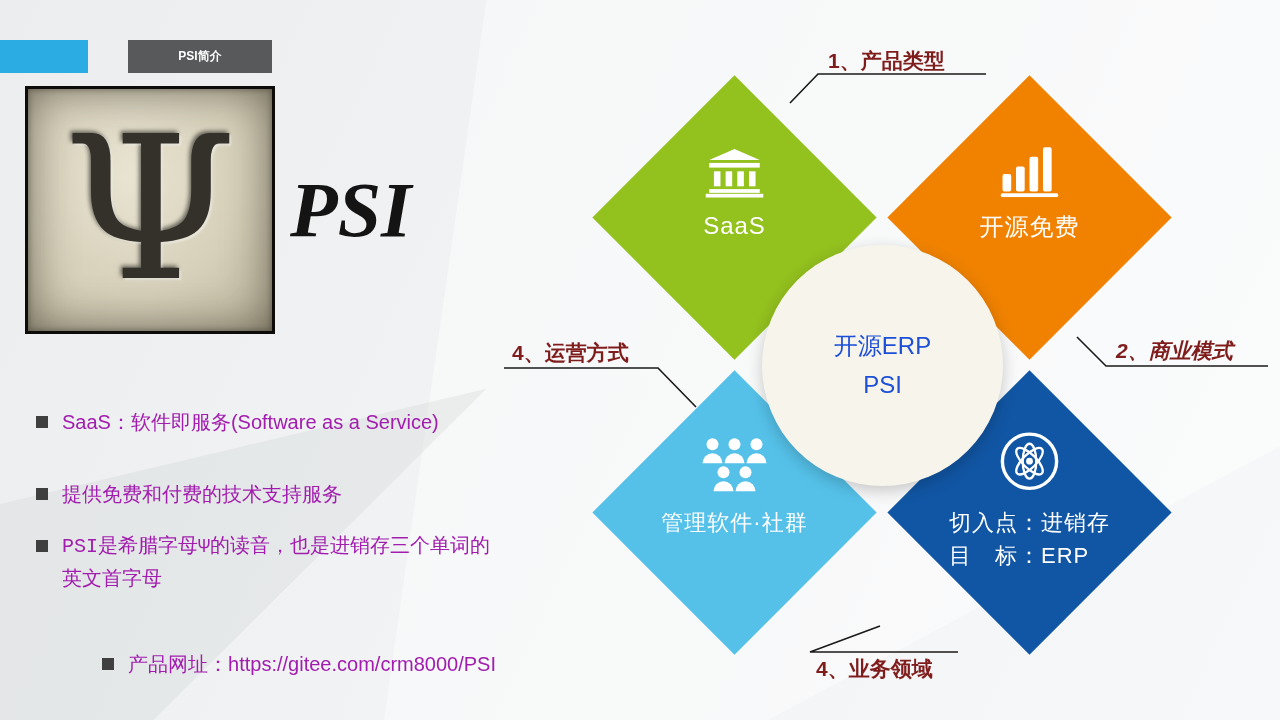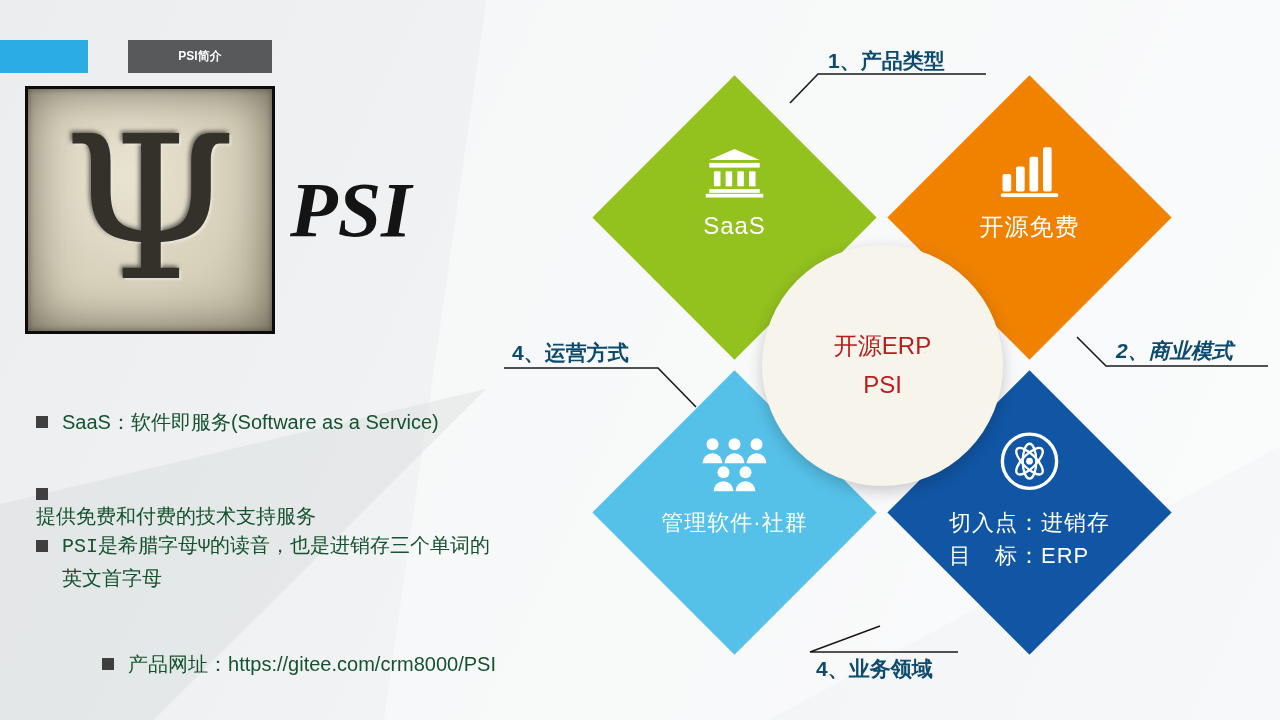--- a/index.html
+++ b/index.html
@@ -28,23 +28,23 @@
     border:3px solid #0d0c0a;
     box-shadow:inset 0 0 46px rgba(35,30,20,0.55), inset 0 0 6px rgba(0,0,0,0.4);
     display:flex; align-items:center; justify-content:center; z-index:3; }
   .psi-glyph { font-family:"DejaVu Serif","Liberation Serif",serif; font-size:198px; line-height:1;
     color:#34302a; text-shadow:2px 2px 2px rgba(255,255,255,0.45), -2px -2px 4px rgba(0,0,0,0.55); }
   .psi-wordmark { position:absolute; left:290px; top:165px; font-family:"Liberation Serif","DejaVu Serif",serif;
     font-style:italic; font-weight:bold; font-size:78px; color:#141414; z-index:3; }
 
   
   .bullet-list { position:absolute; left:36px; top:406px; width:560px; z-index:3; list-style:none; }
-  .bullet-item { position:absolute; left:0; width:460px; display:flex; font-size:20px; line-height:1.65; color:#14532d; }
+  .bullet-item { position:absolute; left:0; width:460px; display:flex; font-size:20px; line-height:1.65; color:#a21caf; }
   .bullet-item .sq { flex:0 0 12px; width:12px; height:12px; background:#3f3f3f; margin:10px 14px 0 0; }
-  #b1 { top:0; }  #b2 { top:72px;flex-direction:column; }  #b3 { top:124px;font-family:Liberation Mono, monospace; }  #b4 { top:242px;justify-content:flex-end; }
+  #b1 { top:0; }  #b2 { top:72px; }  #b3 { top:124px;font-family:Liberation Mono, monospace; }  #b4 { top:242px;justify-content:flex-end; }
 
   
   .diamond { position:absolute; width:201px; height:201px; transform:rotate(45deg); z-index:1; }
   .d-green  { left:634px; top:117px; background:#93c11e; }
   .d-orange { left:929px; top:117px; background:#f08200; }
   .d-lblue  { left:634px; top:412px; background:#55c1e9; }
   .d-dblue  { left:929px; top:412px; background:#1156a4; }
   .diamond-inner { position:absolute; left:50%; top:50%; width:252px;
     transform:translate(-50%,-50%) rotate(-45deg); display:flex; justify-content:center; }
   .qcontent { display:flex; flex-direction:column; align-items:center; position:relative; color:#fff; text-align:center; }
@@ -54,25 +54,25 @@
   .d-dblue  .qcontent { top:-12px; }
   .q-icon { margin-bottom:14px; display:block; }
   .q-label { font-size:24px; letter-spacing:1px; }
   .d-lblue .q-label { font-size:22px; }
   .q-label-block { font-size:22px; line-height:1.5; text-align:left; letter-spacing:1px; }
 
   
   .center-circle { position:absolute; left:762px; top:245px; width:241px; height:241px; border-radius:50%;
     background:#f7f4ec; box-shadow:0 5px 16px rgba(0,0,0,0.20);
     display:flex; flex-direction:column; align-items:center; justify-content:center;
-    font-size:24px; color:#b91c1c; line-height:1.6; z-index:2; }
+    font-size:24px; color:#1d4ed8; line-height:1.6; z-index:2; }
 
   
   .connectors { position:absolute; left:0; top:0; z-index:4; pointer-events:none; }
-  .callout { position:absolute; font-size:21px; font-weight:bold; color:#0c4a6e; z-index:5; white-space:nowrap;text-align:right; }
+  .callout { position:absolute; font-size:21px; font-weight:bold; color:#7f1d1d; z-index:5; white-space:nowrap;text-align:right; }
   #c1 { left:828px; top:47px; }
   #c2 { left:1116px; top:337px;font-style:italic; }
   #c3 { left:816px; top:655px; }
   #c4 { left:512px; top:339px; }
 </style>
 </head>
 <body>
 
 <div class="bg-facet1"></div>
 <div class="bg-facet2"></div>

